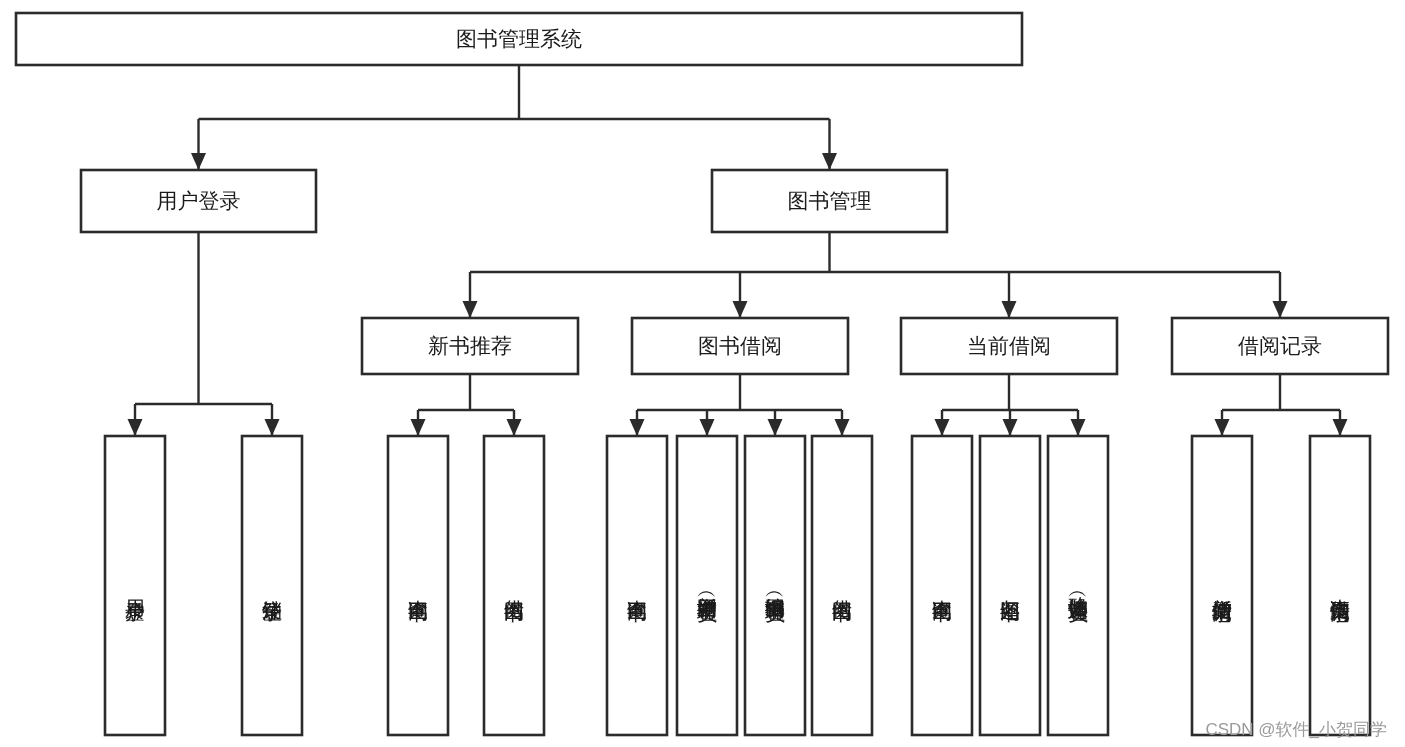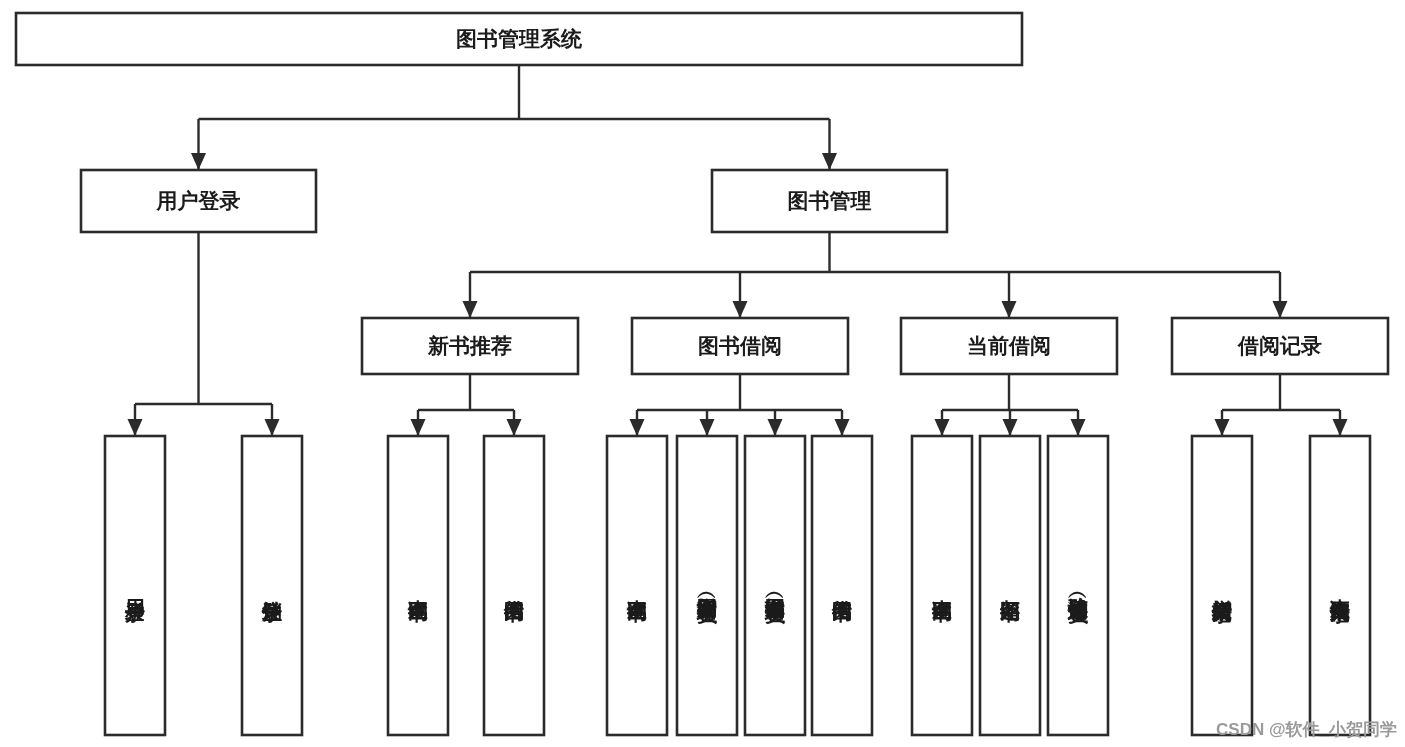--- a/index.html
+++ b/index.html
@@ -11,21 +11,20 @@
     width: 1405px;
     height: 747px;
     font-family: "Liberation Sans", "DejaVu Sans", sans-serif;
     overflow: hidden;
   }
   #diagram-root {
     position: relative;
     width: 1405px;
     height: 747px;
     background: #ffffff;
-    font-weight: bold;
   }
   svg.canvas {
     position: absolute;
     top: 0;
     left: 0;
     width: 1405px;
     height: 747px;
   }
   .node-box {
     fill: #ffffff;
@@ -66,21 +65,21 @@
     color: #1b1b1b;
     letter-spacing: 1px;
     display: flex;
     align-items: center;
     justify-content: center;
     white-space: nowrap;
     user-select: none;
   }
   .watermark {
     position: absolute;
-    right: 8px;
+    right: 18px;
     bottom: 6px;
     font-family: "Liberation Sans", "DejaVu Sans", sans-serif;
     font-size: 17px;
     color: #9a9a9a;
     white-space: nowrap;
     user-select: none;
   }
 </style>
 </head>
 <body>

